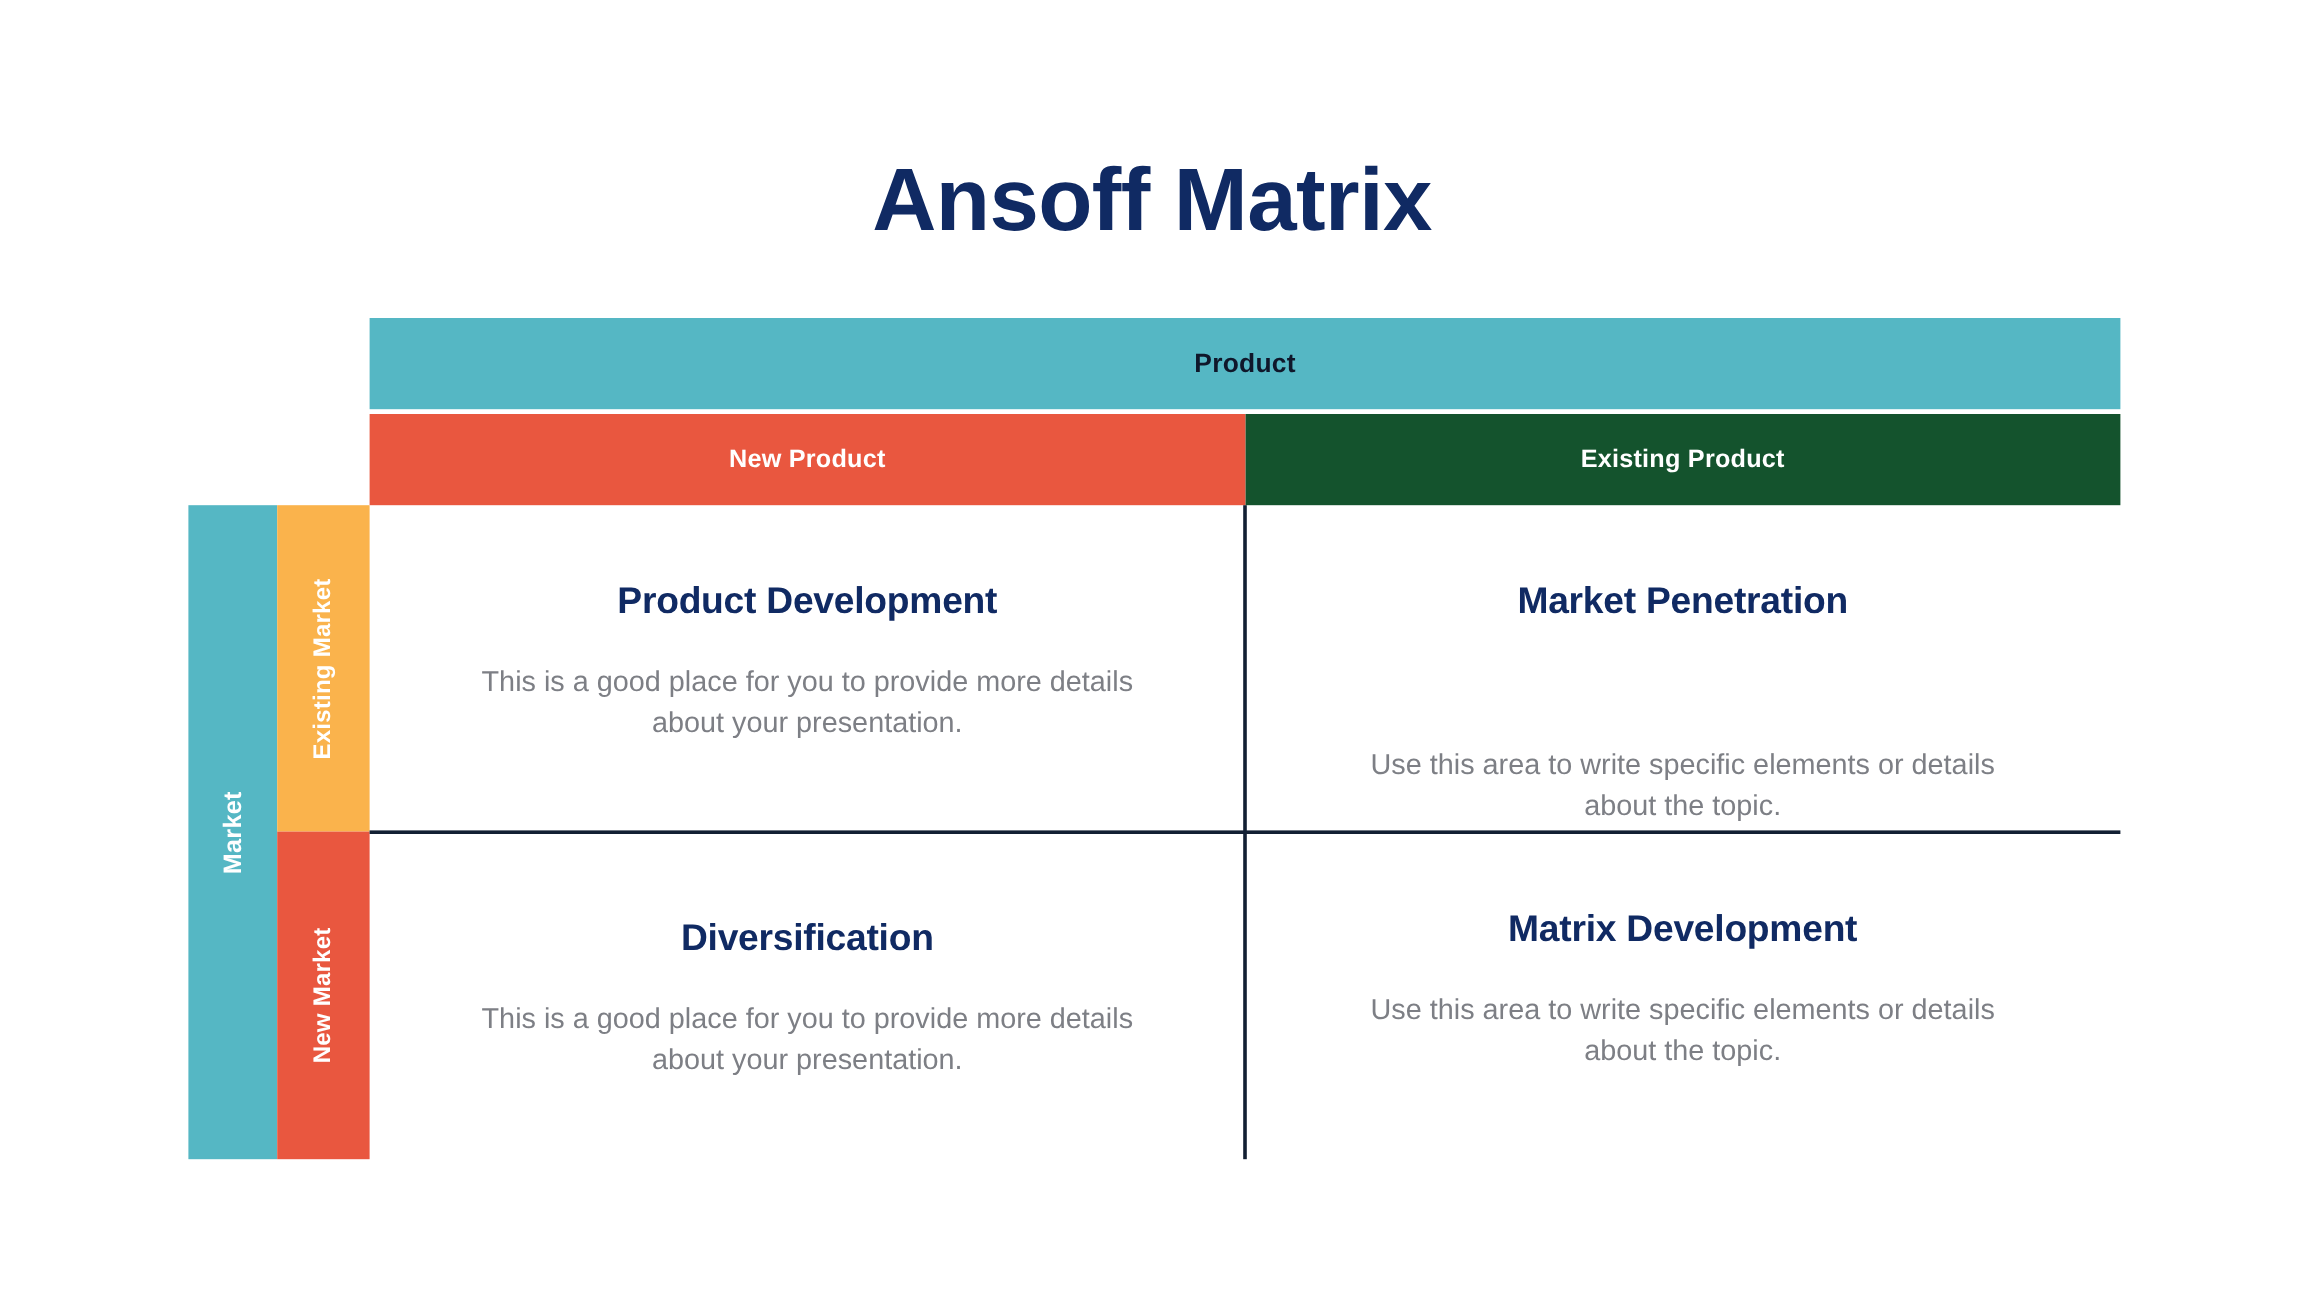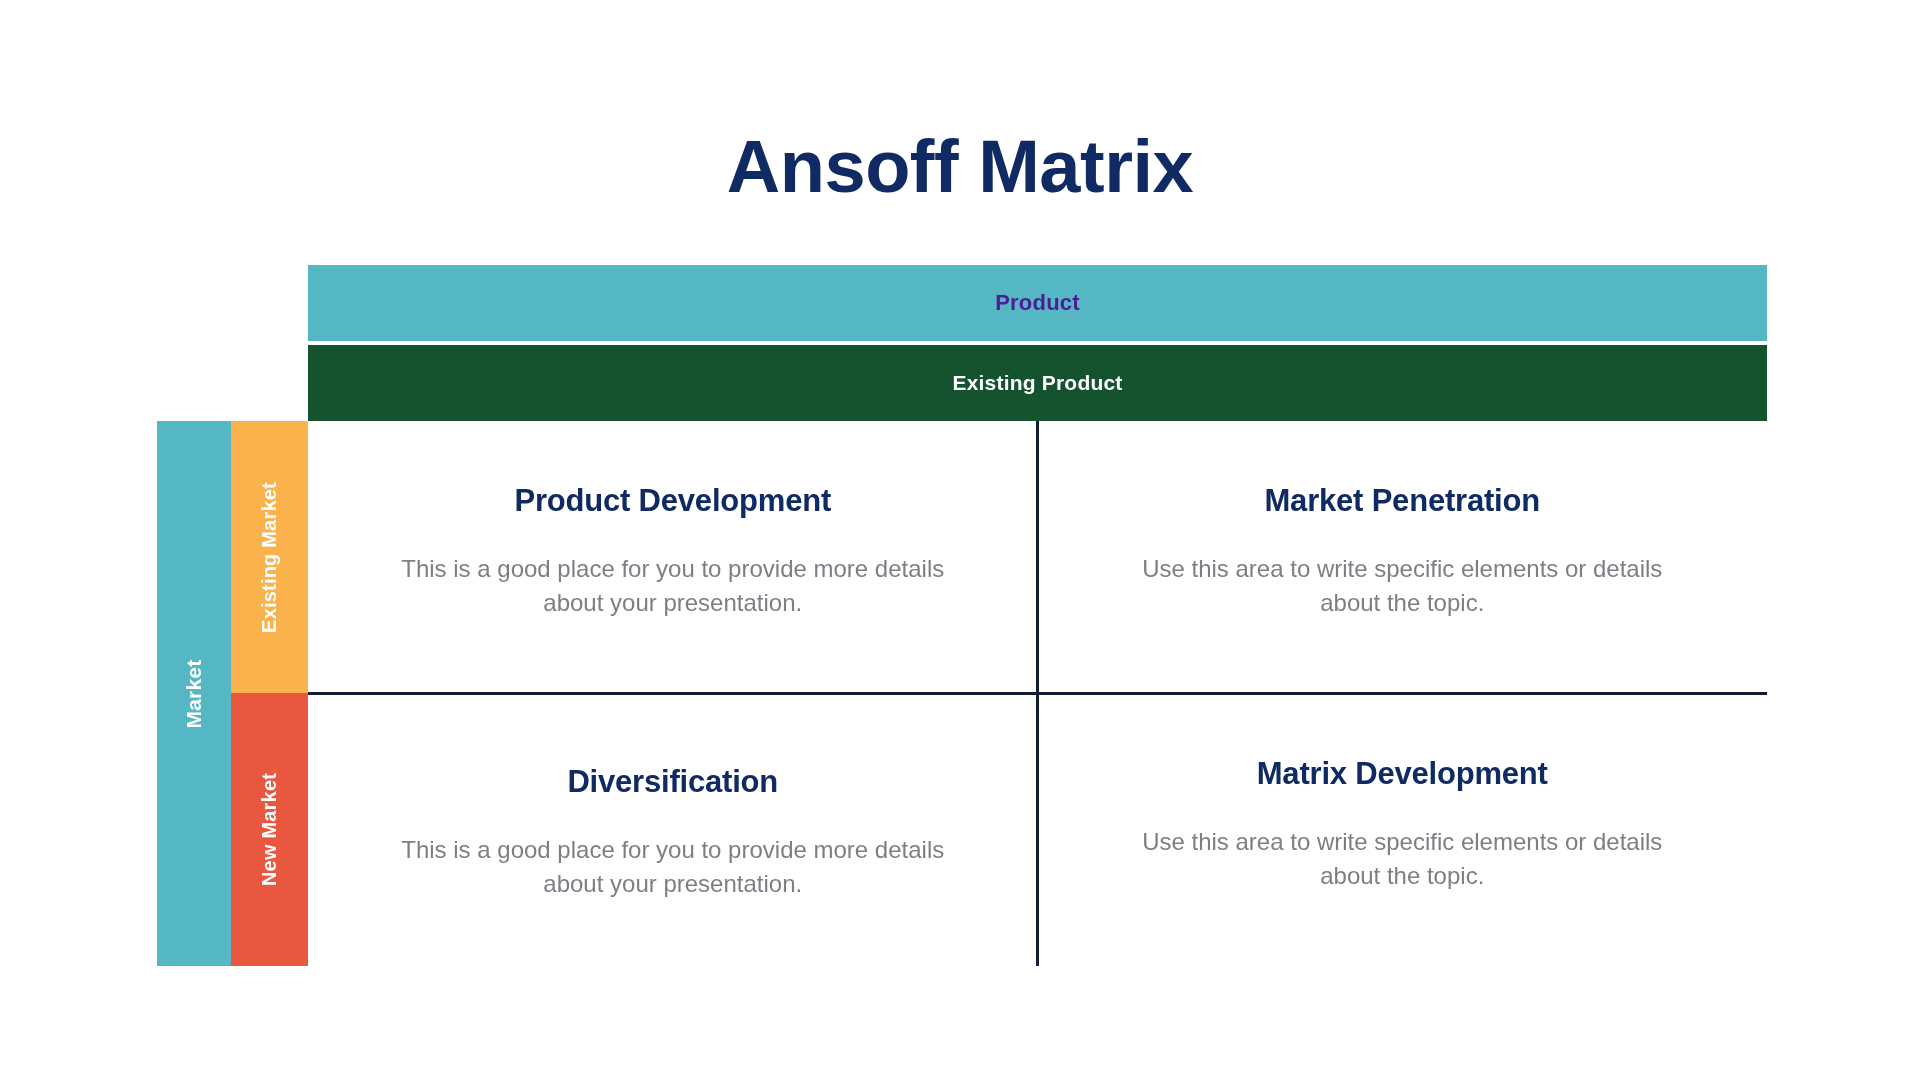--- a/index.html
+++ b/index.html
@@ -50,21 +50,21 @@
     left: 308px;
     top: 265px;
     width: 1459px;
     height: 76px;
     background: #55b7c4;
     display: flex;
     align-items: center;
     justify-content: center;
   }
   #product-band .band-label {
-    color: #4c1d95;
+    color: #0f172a;
     font-size: 22px;
     font-weight: bold;
     letter-spacing: 0.2px;
   }
 
   
   #col-head-row {
     position: absolute;
     left: 308px;
     top: 345px;
@@ -155,21 +155,21 @@
     height: 272px;
     box-sizing: border-box;
     padding: 4px 58px;
     display: flex;
     flex-direction: column;
     align-items: center;
     justify-content: flex-start;
     text-align: center;
   }
   #quad-product-development { left: 0;    top: 0; }
-  #quad-market-penetration  { left: 50%;  top: 0; }
+  #quad-market-penetration  { left: 50%;  top: 0; justify-content: space-between; }
   #quad-diversification     { left: 0;    top: 281px; }
   #quad-market-development  { left: 50%;  top: 273px; }
 
   .quadrant .q-title {
     margin-top: 58px;
     font-size: 31px;
     font-weight: bold;
     color: #102a63;
     letter-spacing: -0.2px;
     line-height: 1.15;
@@ -208,20 +208,23 @@
 
   <h1 id="page-title">Ansoff Matrix</h1>
 
   <div id="matrix">
 
     <div id="product-band">
       <span class="band-label">Product</span>
     </div>
 
     <div id="col-head-row">
+      <div class="col-head" id="col-head-new">
+        <span>New Product</span>
+      </div>
       <div class="col-head" id="col-head-existing">
         <span>Existing Product</span>
       </div>
     </div>
 
     <div id="market-rail">
       <span class="rail-label">Market</span>
     </div>
 
     <div id="row-head-rail">

